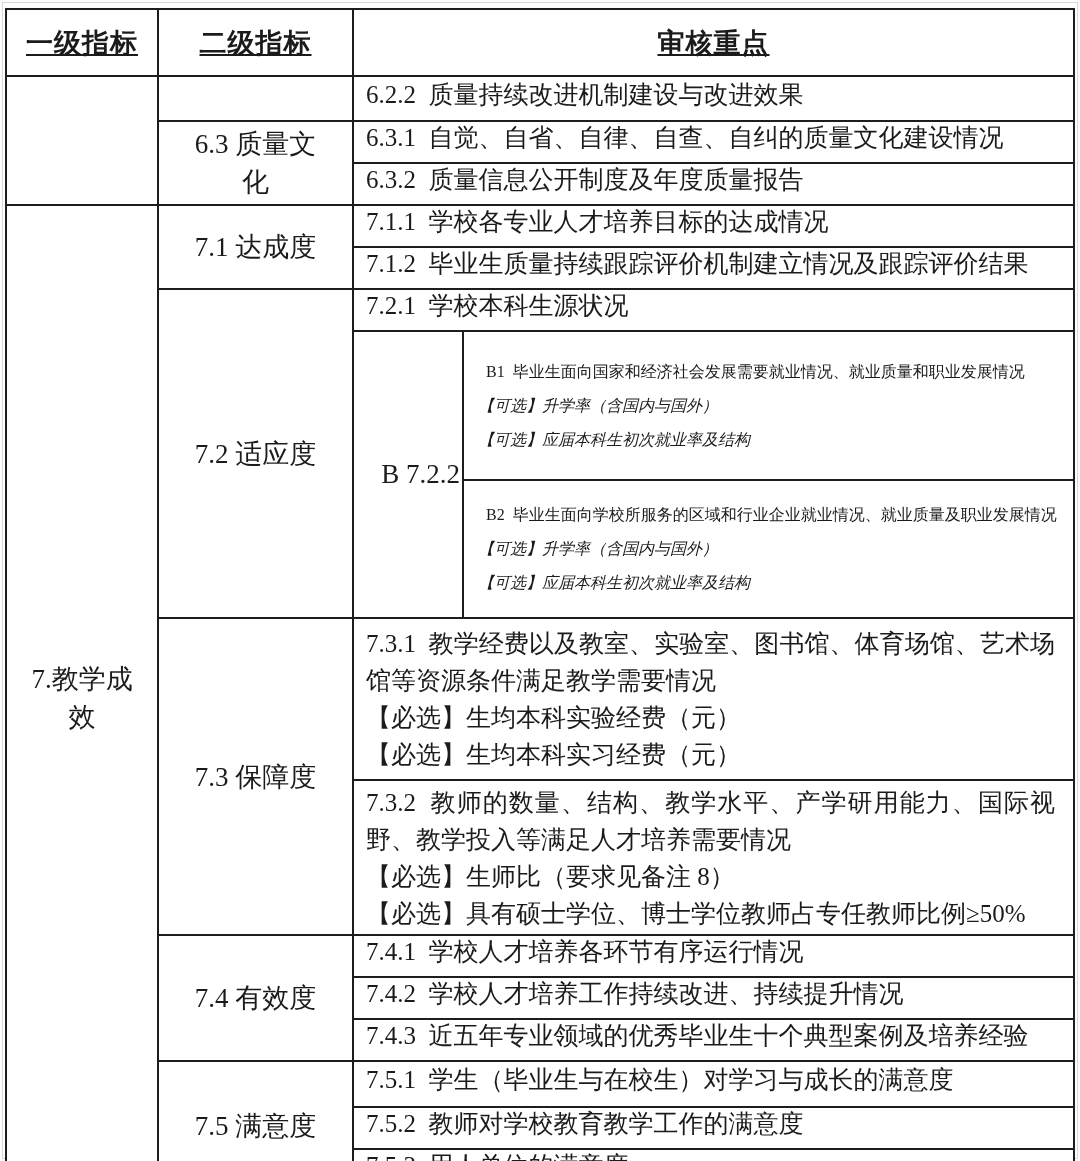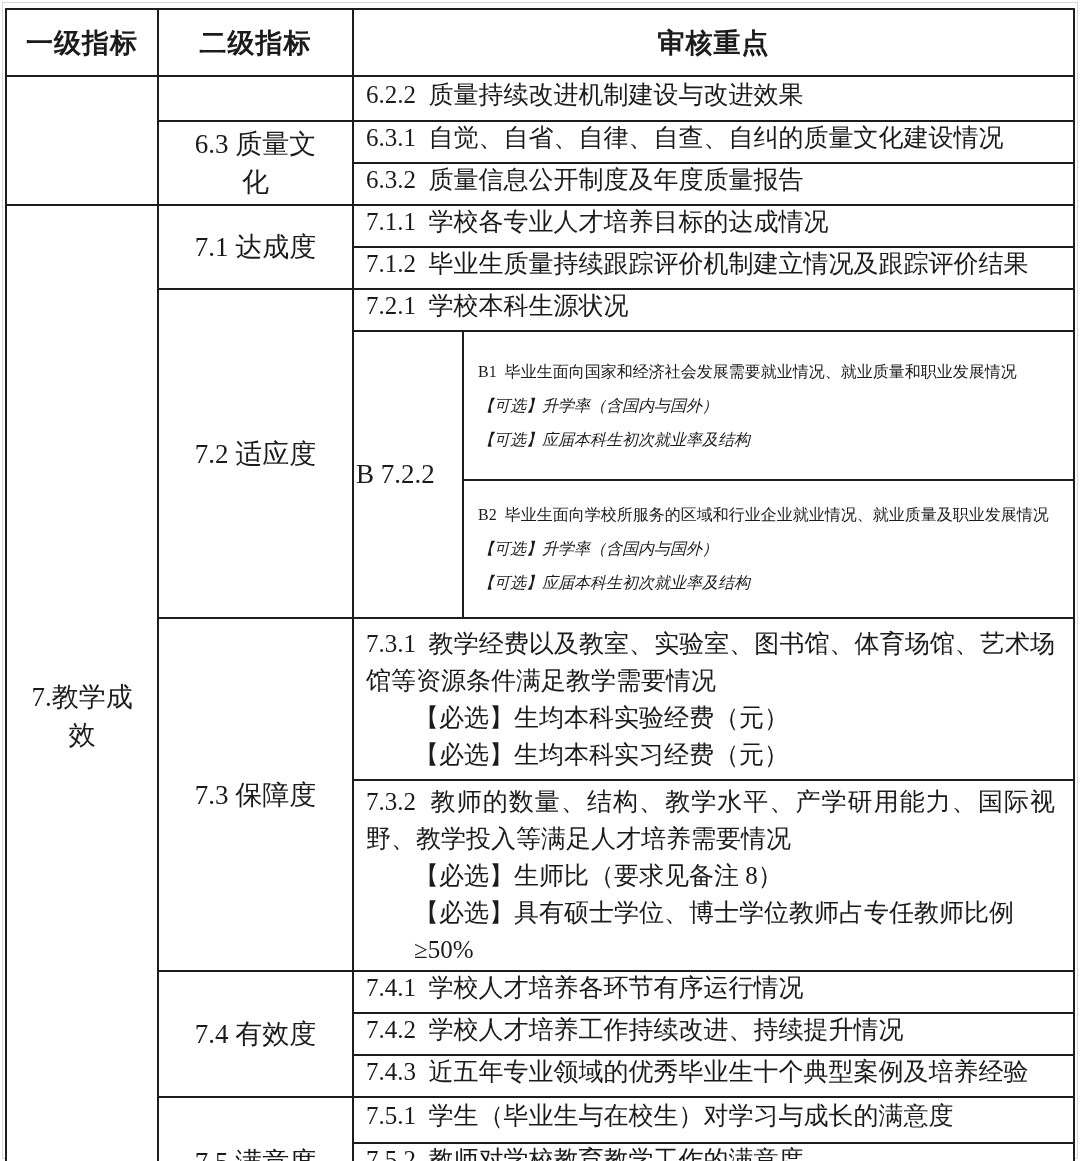--- a/index.html
+++ b/index.html
@@ -6,35 +6,35 @@
   html,body { width:1080px; height:1161px; background:#ffffff; overflow:hidden; }
   body { position:relative; font-family:"Liberation Serif","DejaVu Serif",serif; color:#1b1b1b; }
   .frame { position:absolute; inset:2px; border:1px solid #d8d8d8; pointer-events:none; }
 
   table.ind { position:absolute; left:5px; top:8px; width:1068px;
               border-collapse:collapse; table-layout:fixed; }
   td { border:2px solid #1d1d1d; vertical-align:middle; background:#ffffff; }
 
   
   td.hdr { font-family:"Liberation Sans","DejaVu Sans",sans-serif; font-weight:600;
-           font-size:27px; text-align:center; letter-spacing:1px; }
+           font-size:27px; text-align:center; letter-spacing:1px;text-decoration:underline; }
 
   
   td.lvl { font-size:27px; text-align:center; padding:0 6px; }
   td.lvl .wrapspan { display:inline-block; max-width:122px; text-align:center; line-height:38px; }
 
   
   td.fc { font-size:25px; padding:1px 6px 9px 12px; line-height:30px; }
   td.block { padding:2px 18px 2px 12px; }
   td.block .para { text-align:justify; text-justify:inter-ideograph; line-height:37px; }
-  td.block .opt  { line-height:37px;margin-left:48px; }
+  td.block .opt  { line-height:37px; }
   td.bcell { padding:2px 6px 2px 14px; }
-  td.bcell .para { text-align:justify; text-justify:inter-ideograph; line-height:34px; }
+  td.bcell .para { text-align:justify; text-justify:inter-ideograph; line-height:34px;margin-left:8px; }
   td.bcell .opt  { line-height:34px;font-style:italic; }
-  td.blabel { font-size:27px; text-align:left; white-space:nowrap; padding:0 2px;border-radius:10px; }
+  td.blabel { font-size:27px; text-align:right; white-space:nowrap; padding:0 2px;border-radius:10px; }
 </style>
 </head>
 <body>
 
 <div class="frame"></div>
 
 <table class="ind">
   <colgroup>
     <col style="width:152px">
       <col style="width:195px">

